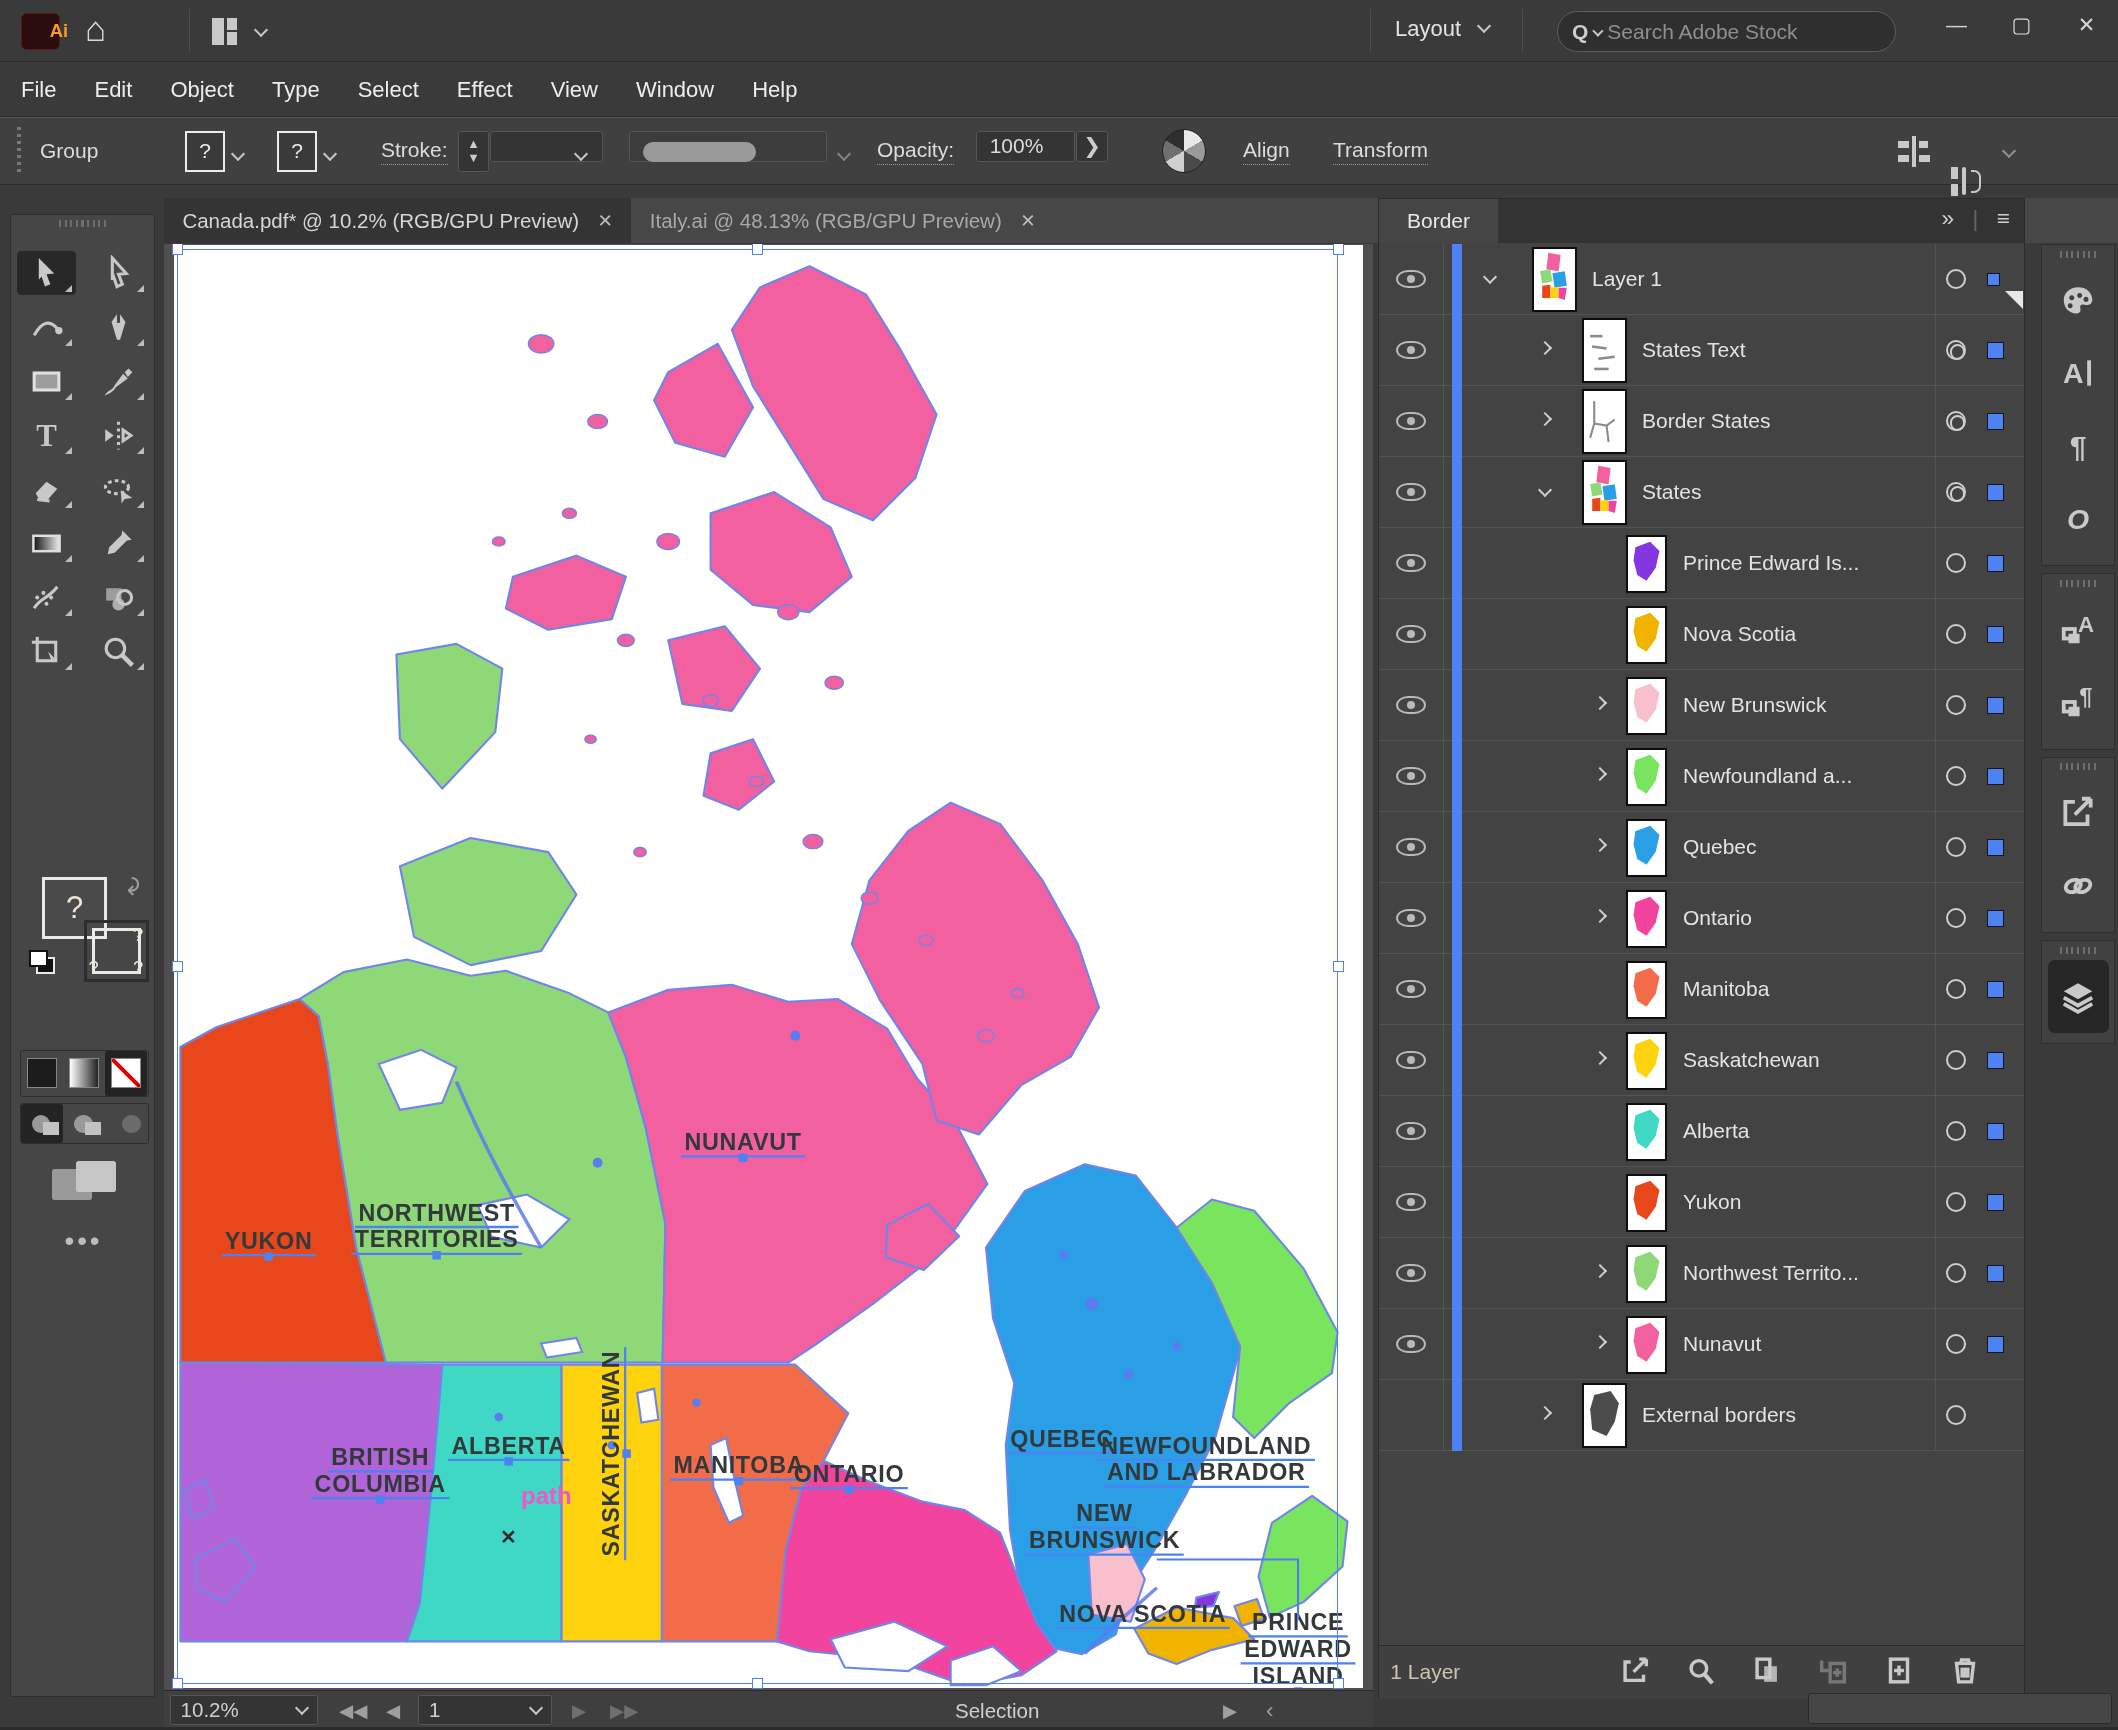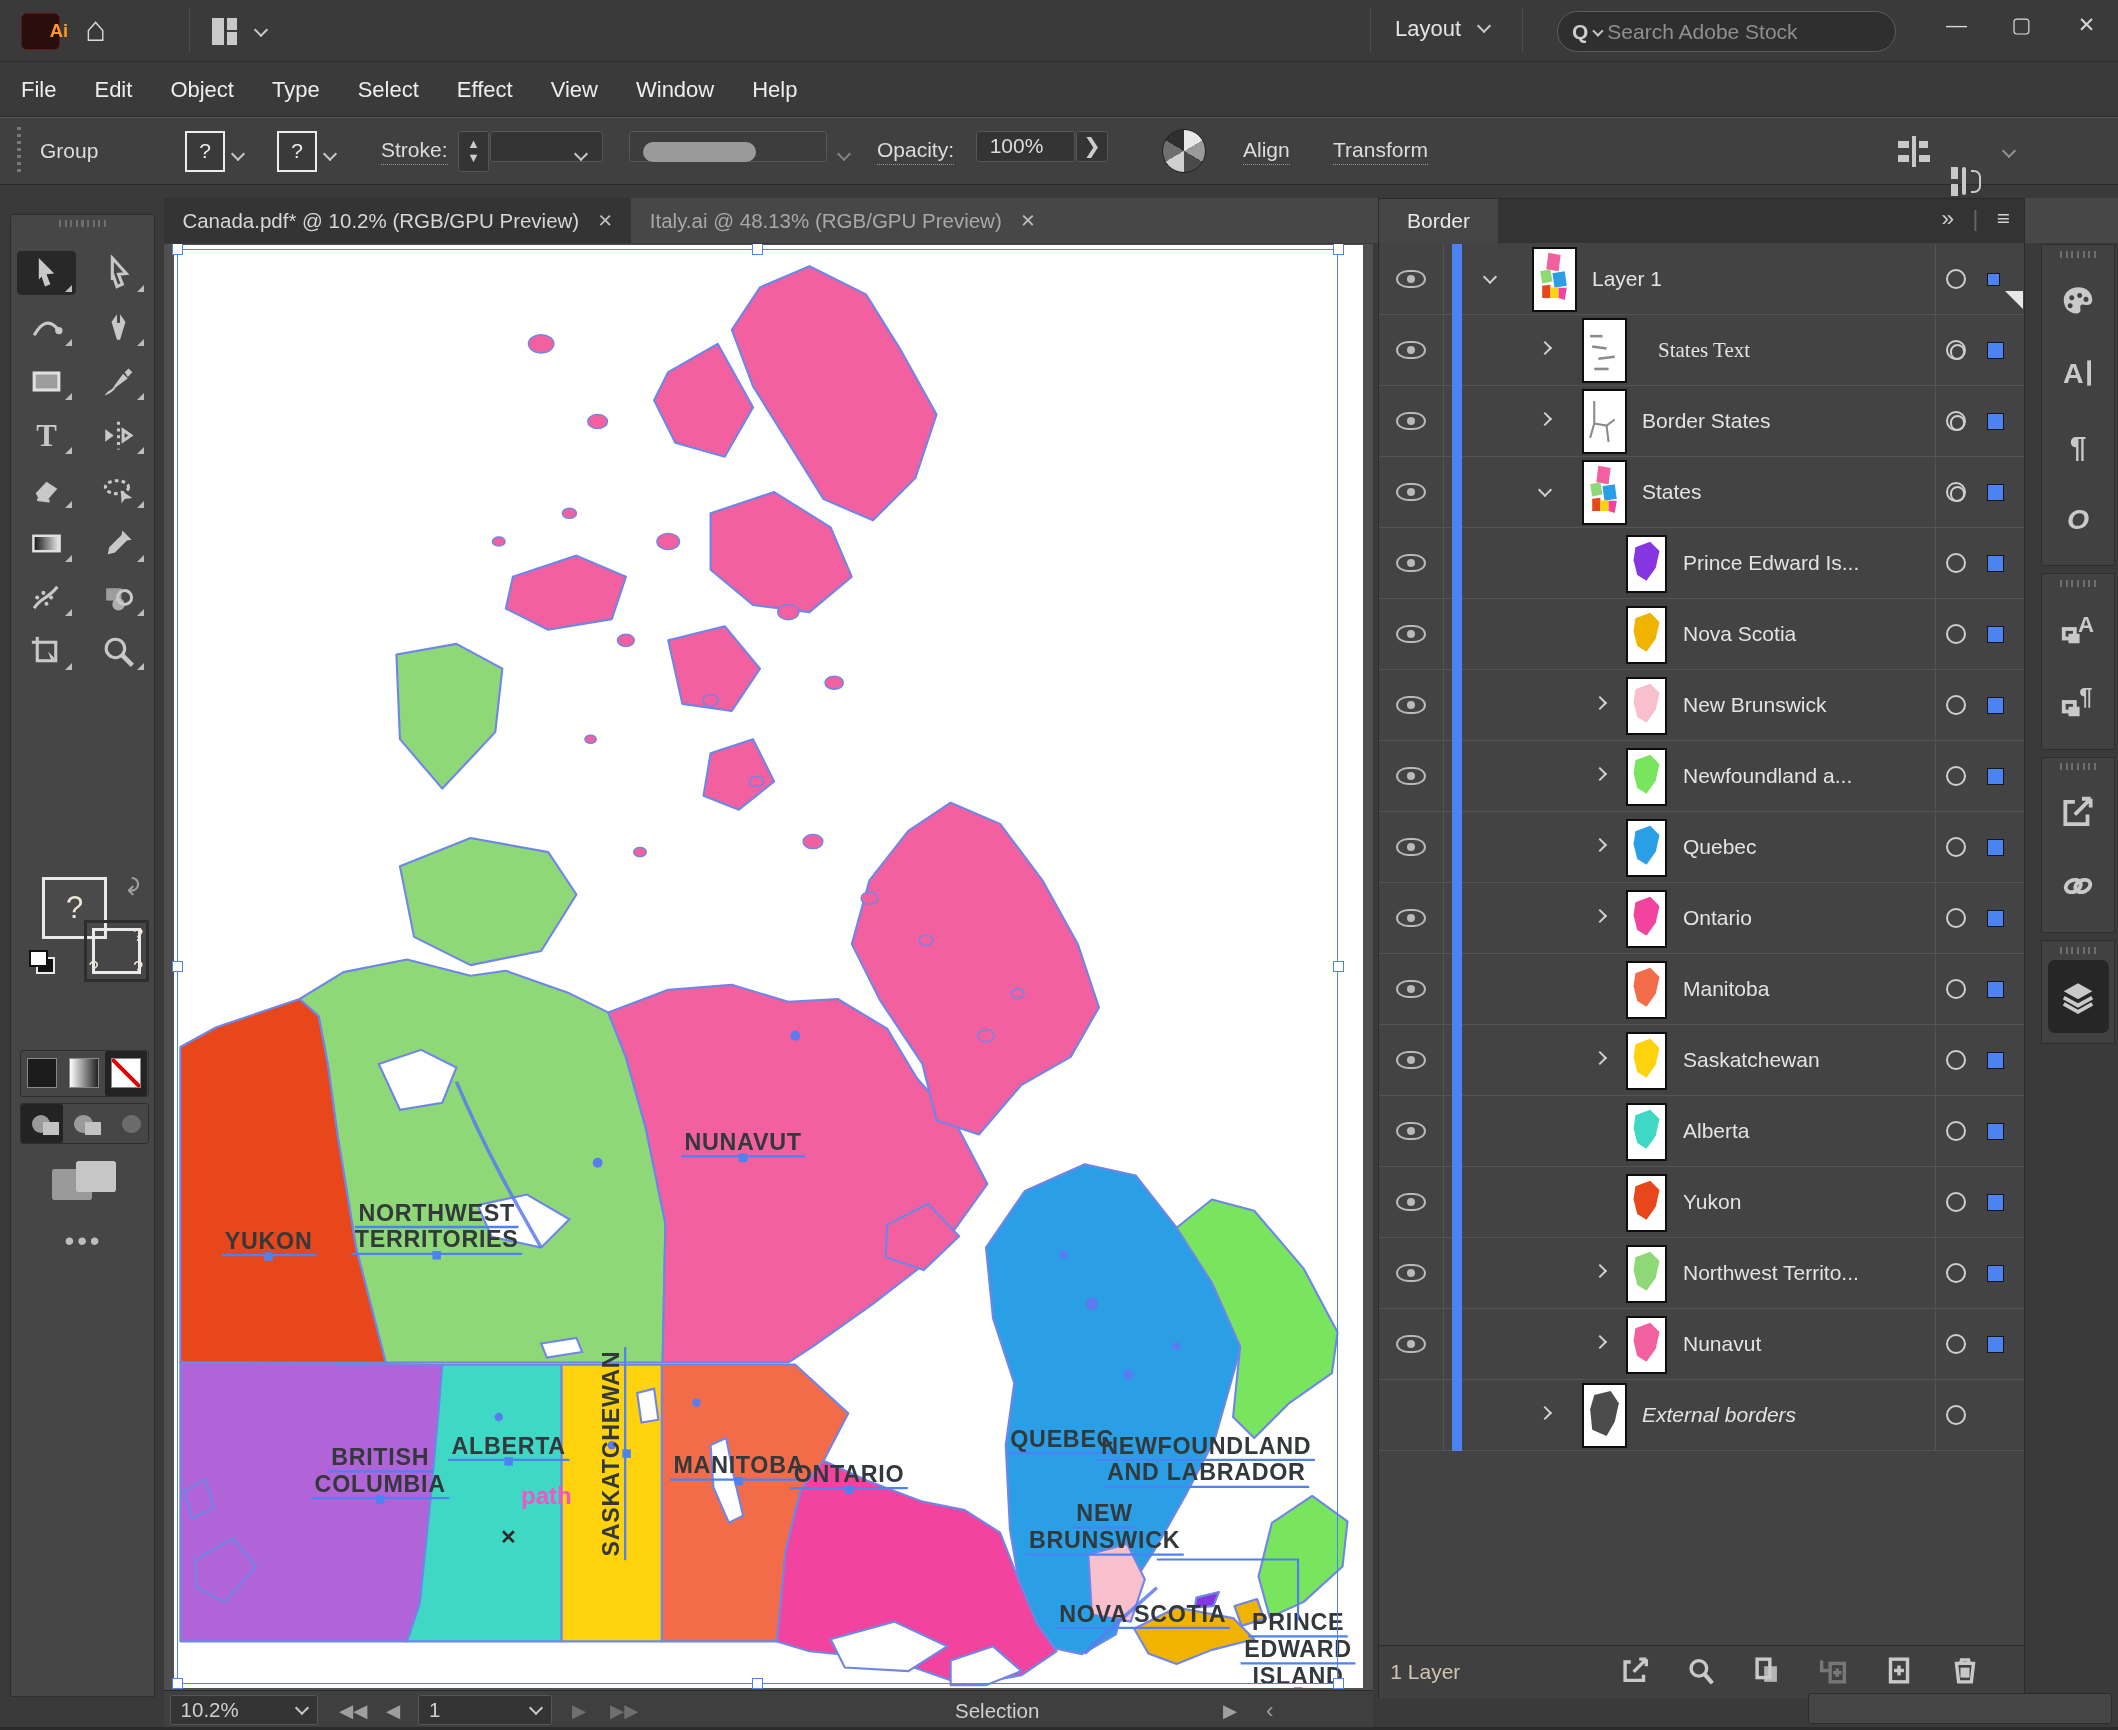--- a/index.html
+++ b/index.html
@@ -616,21 +616,21 @@
         <div class="colorbar"></div>
         <div class="rowchev closed" style="left: 161px;"></div>
         <div class="thumb" style="left: 203px; top: 3.2px; width: 45px; height: 65px;"><svg viewBox="0 0 40 56" width="100%" height="100%">
             <g stroke="#8a8a8a" stroke-width="2.5">
               <line x1="6" y1="14" x2="18" y2="14"></line>
               <line x1="8" y1="24" x2="22" y2="26"></line>
               <line x1="14" y1="36" x2="30" y2="34"></line>
               <line x1="10" y1="46" x2="24" y2="46"></line>
             </g>
           </svg></div>
-        <div class="lname" style="left: 279px; font-family: Liberation Serif, serif;">States Text</div>
+        <div class="lname" style="left: 263px;">States Text</div>
         <div class="rightcols">
           <div class="target double"></div>
           <div class="selsq"></div>
         </div>
       </div>
       <div class="lrow">
         <div class="eyecol">
           <div class="eyeglyph"></div>
         </div>
         <div class="colorbar"></div>
@@ -843,21 +843,21 @@
           <div class="selsq"></div>
         </div>
       </div>
       <div class="lrow">
         <div class="eyecol"></div>
         <div class="colorbar"></div>
         <div class="rowchev closed" style="left: 161px;"></div>
         <div class="thumb" style="left: 203px; top: 3.2px; width: 45px; height: 65px;"><svg viewBox="0 0 40 56" width="100%" height="100%">
             <path d="M10,8 L26,4 L34,16 L30,34 L22,48 L8,42 L6,22 Z" fill="#4c4c4c"></path>
           </svg></div>
-        <div class="lname" style="left: 263px; font-style: italic;">External borders</div>
+        <div class="lname" style="left: 263px;">External borders</div>
         <div class="rightcols">
           <div class="target"></div>
         </div>
       </div>
     </div>
   <div id="layers-footer">
     <span id="layer-count">1 Layer</span>
     <div id="footer-icons">
         <div><svg viewBox="0 0 24 24">
             <path stroke="#c9c9c9" stroke-width="2.4" fill="none" d="M9,6 L5,6 L5,19 L18,19 L18,15"></path>

